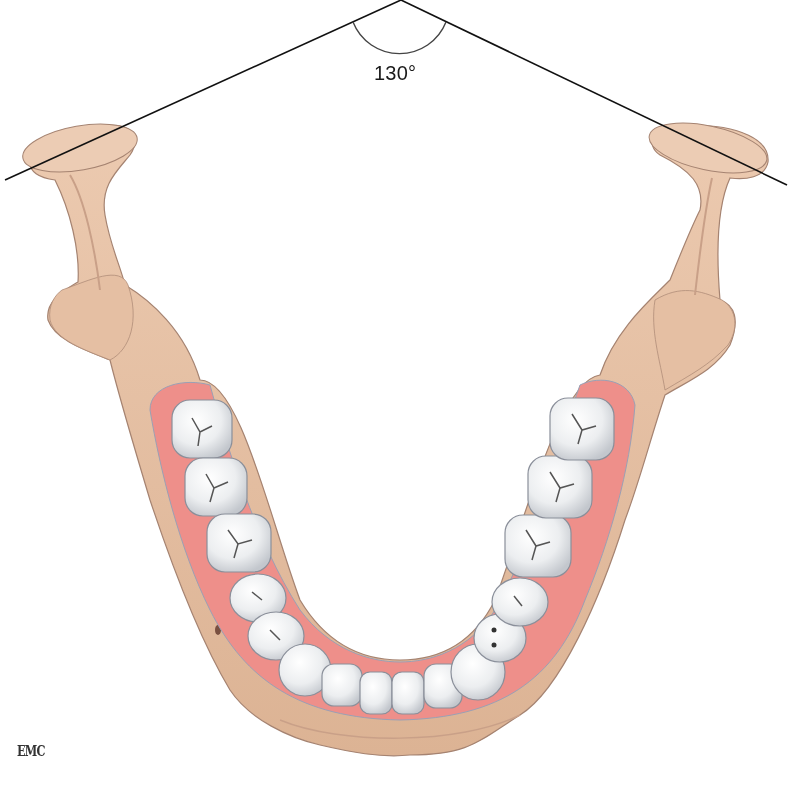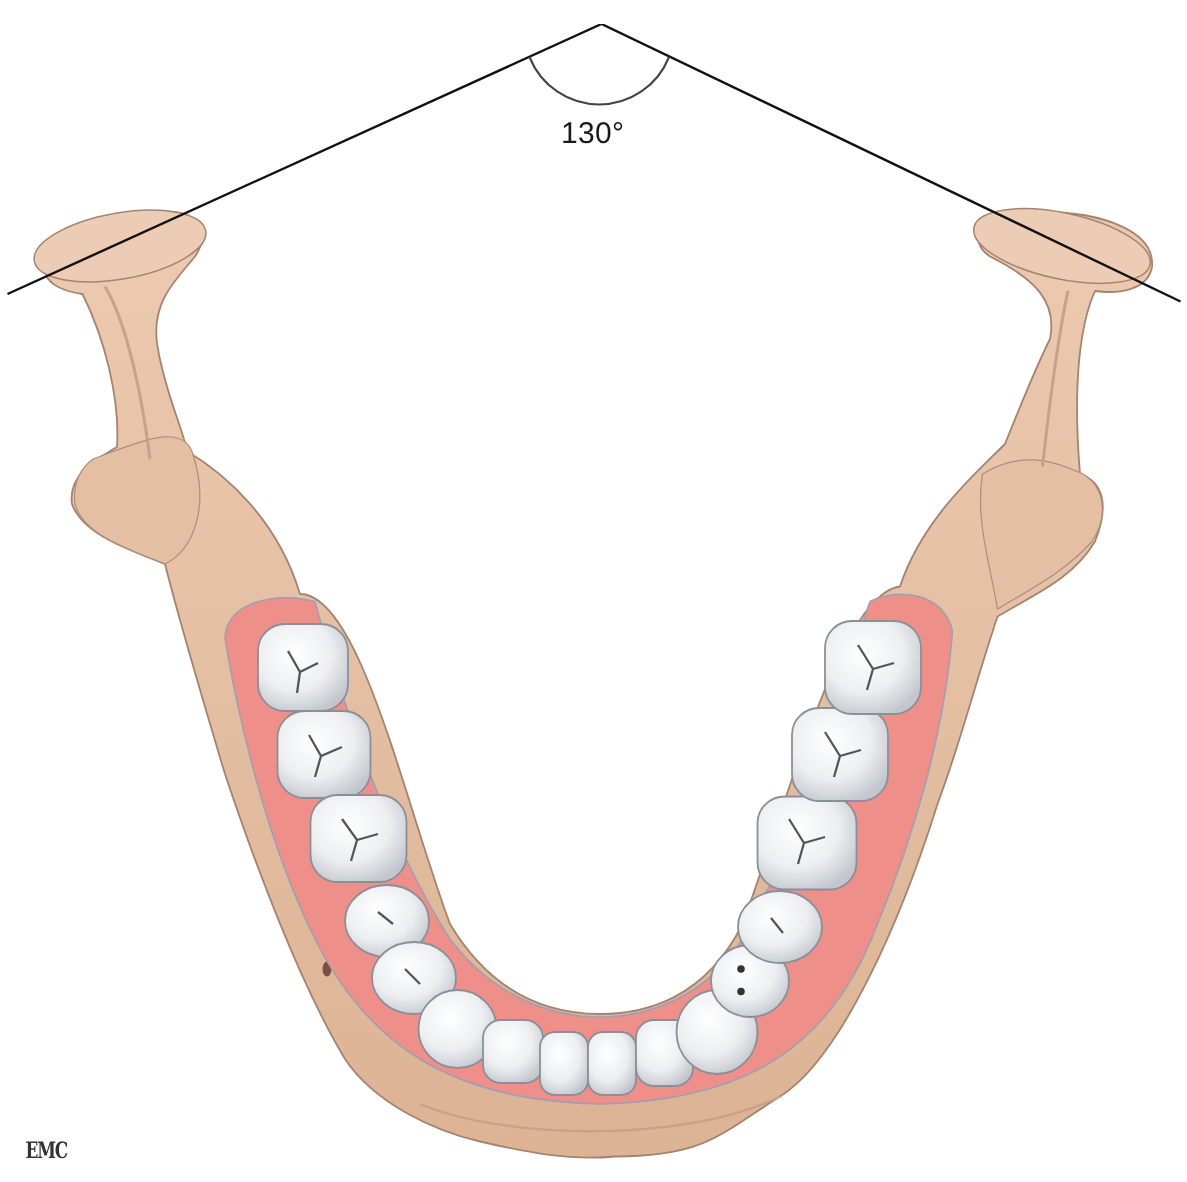--- a/index.html
+++ b/index.html
@@ -1,17 +1,17 @@
 <!DOCTYPE html>
 <html><head>
 <meta charset="utf-8">
 <style>
   html, body { margin: 0; padding: 0; background: #ffffff; }
   body { width: 791px; height: 788px; overflow: hidden; position: relative; font-family: "Liberation Sans", sans-serif; }
-  .stage { position: absolute; left: 0; top: 16px; width: 791px; height: 559px; }
+  .stage { position: absolute; left: 0; top: 0; width: 791px; height: 559px; }
   .stage svg { position: absolute; left: 0; top: 0; }
   .angle-label { position: absolute; left: 374px; top: 62px; font-size: 20px; color: #1a1a1a; font-family: "Liberation Sans", sans-serif; letter-spacing: 0.2px; }
   .signature { position: absolute; left: 17px; top: 742px; font-size: 15px; color: #333; font-family: "DejaVu Serif", serif; transform: scaleX(0.75); transform-origin: left; font-weight: bold; letter-spacing: -1px; }
 </style>
 </head>
 <body>
 
 <div class="stage">
   <svg width="791" height="788" viewBox="0 0 791 788">
     <defs>

